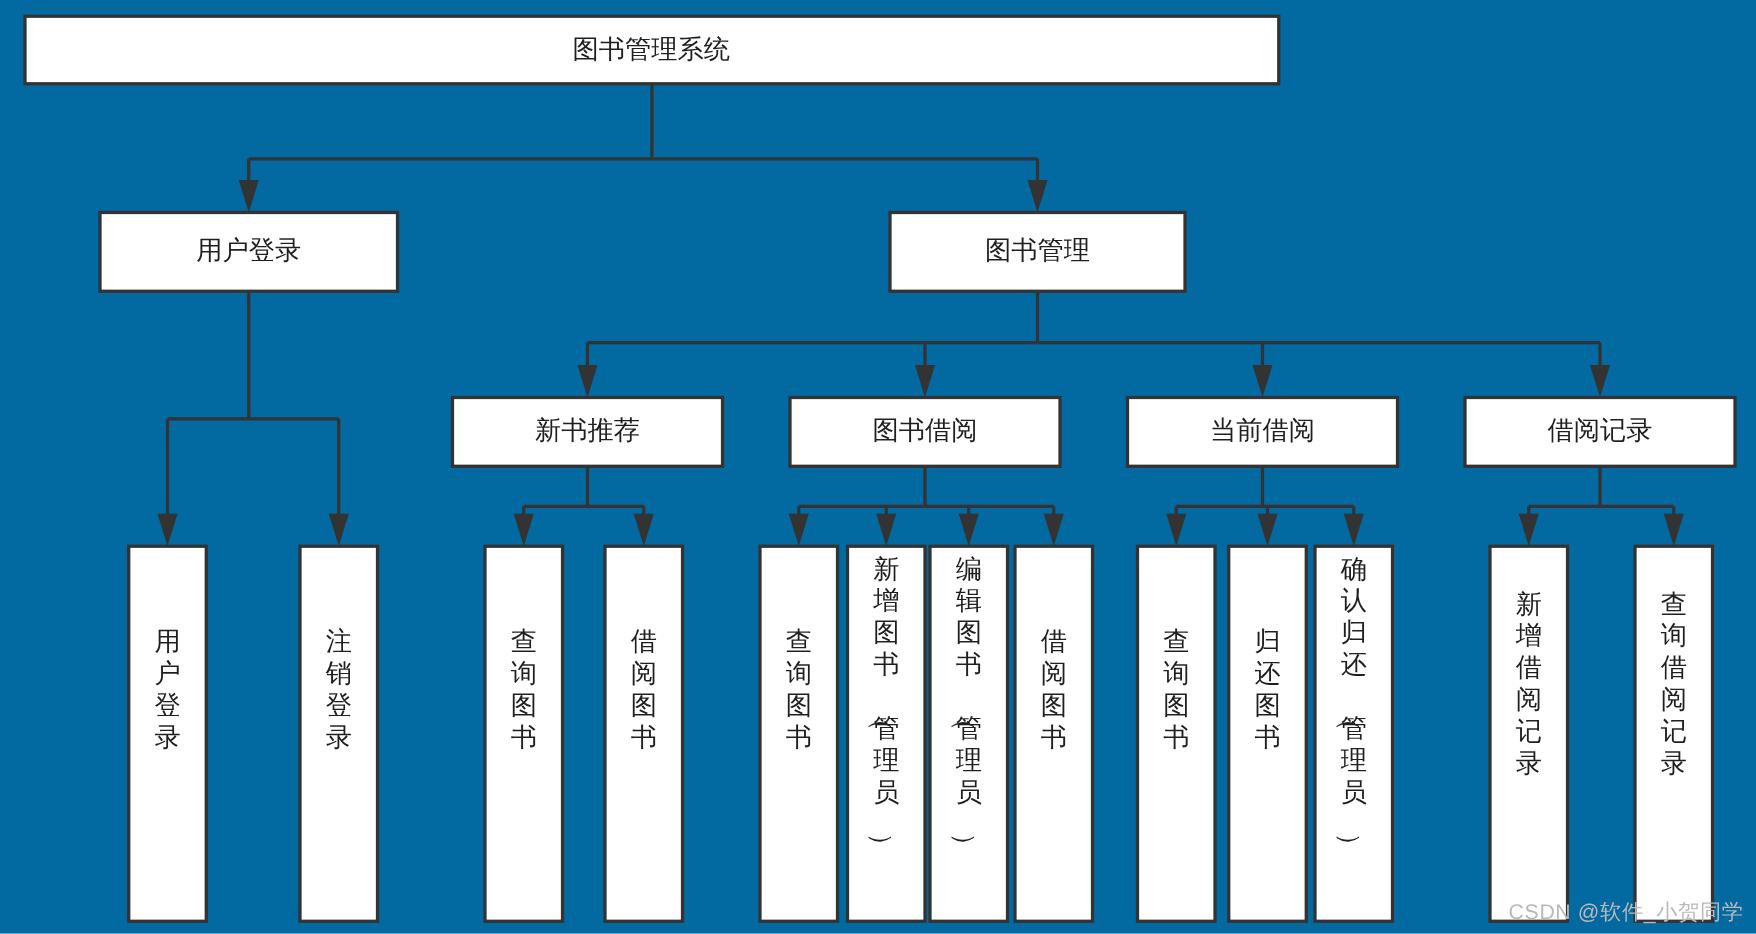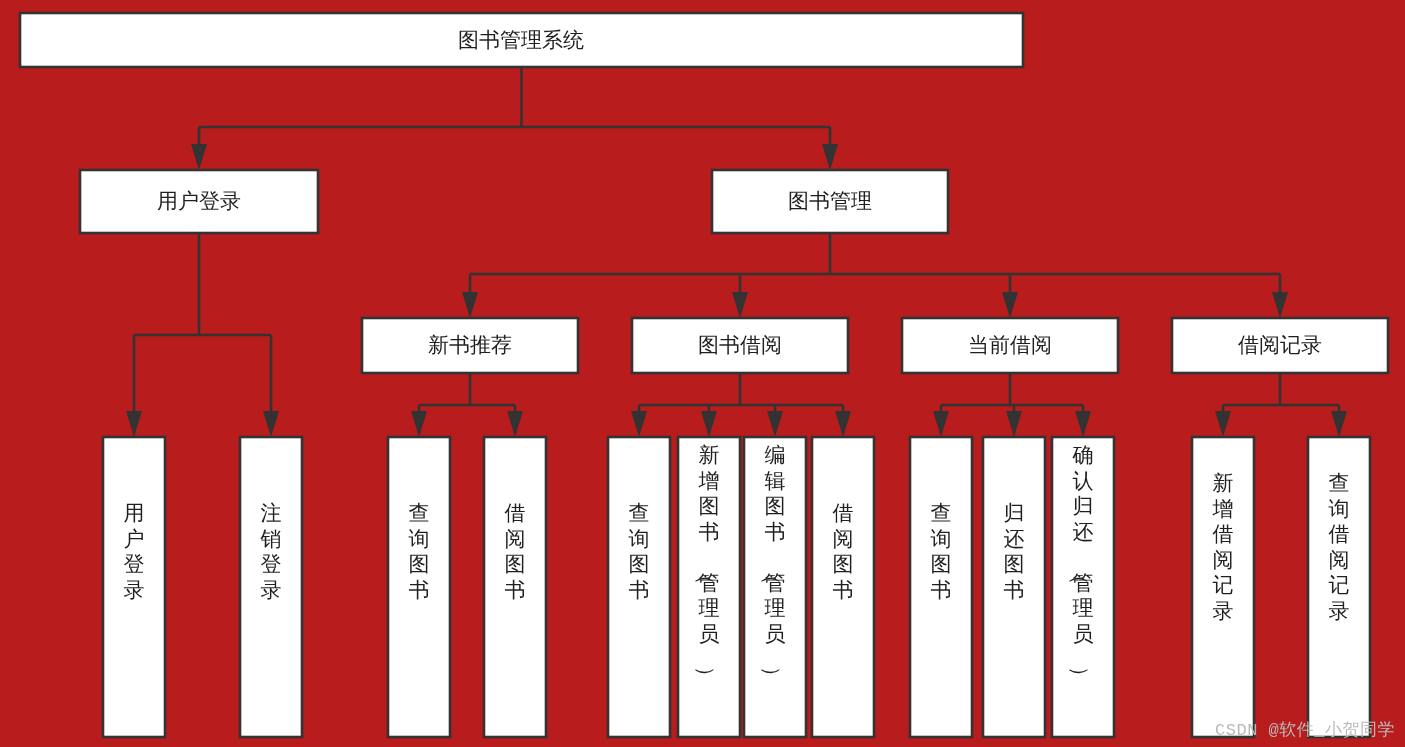--- a/index.html
+++ b/index.html
@@ -7,21 +7,21 @@
     padding: 0;
     background: #ffffff;
   }
   body {
     font-family: "Liberation Sans", "DejaVu Sans", sans-serif;
   }
   #diagram-root {
     position: relative;
     width: 1405px;
     height: 747px;
-    background: #b91c1c;
+    background: #0369a1;
     overflow: hidden;
   }
   svg.flow {
     position: absolute;
     left: 0;
     top: 0;
     width: 1405px;
     height: 747px;
   }
   .node-rect {
@@ -48,21 +48,21 @@
     fill: none;
   }
   .arrow-head {
     fill: #333333;
     stroke: none;
   }
   .watermark {
     position: absolute;
     right: 10px;
     bottom: 6px;
-    font-family: Liberation Mono, monospace;
+    font-family: Liberation Sans, sans-serif;
     font-size: 17px;
     color: #b9b9b9;
     white-space: nowrap;
     letter-spacing: 0.5px;
   }
 </style>
 </head>
 <body>
 
 <div id="diagram-root">

